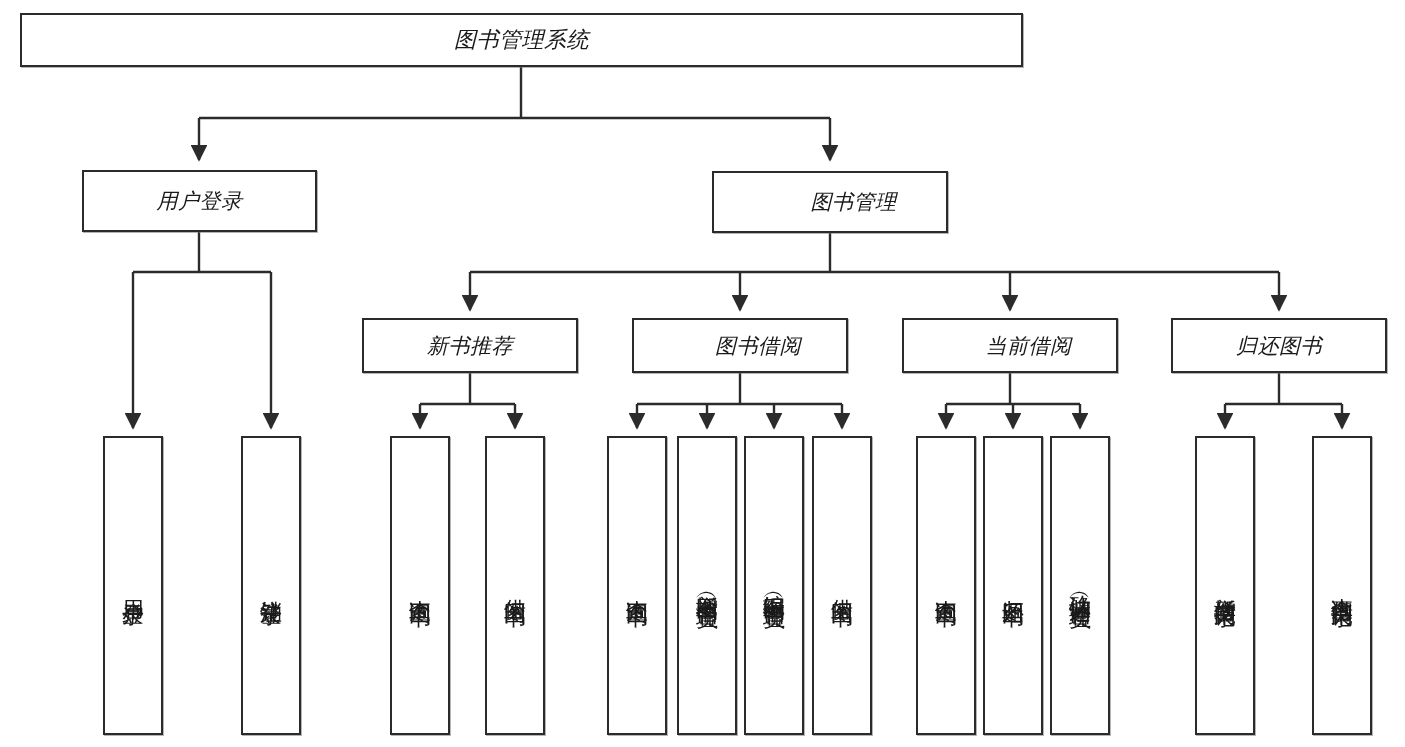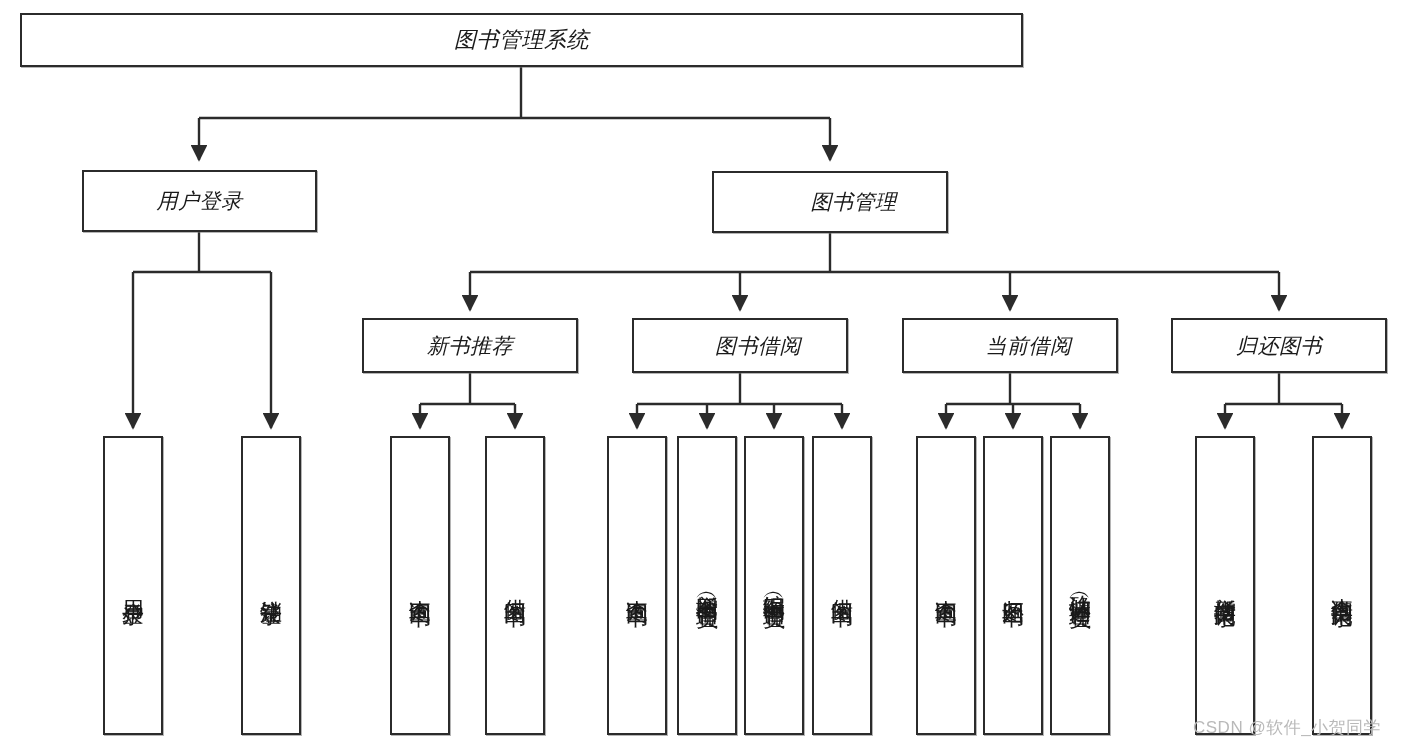--- a/index.html
+++ b/index.html
@@ -200,15 +200,14 @@
   </div>
 
   <div class="node vert" style="left:1195px; top:436px; width:60px; height:299px;">
     <span class="lbl">新增借阅记录</span>
   </div>
 
   <div class="node vert" style="left:1312px; top:436px; width:60px; height:299px;">
     <span class="lbl">查询借阅记录</span>
   </div>
 
-  <div class="watermark" style="left:1193px; top:716px;">CSDN @软件_小贺同学</div>
 
 </div>
 
 </body></html>

